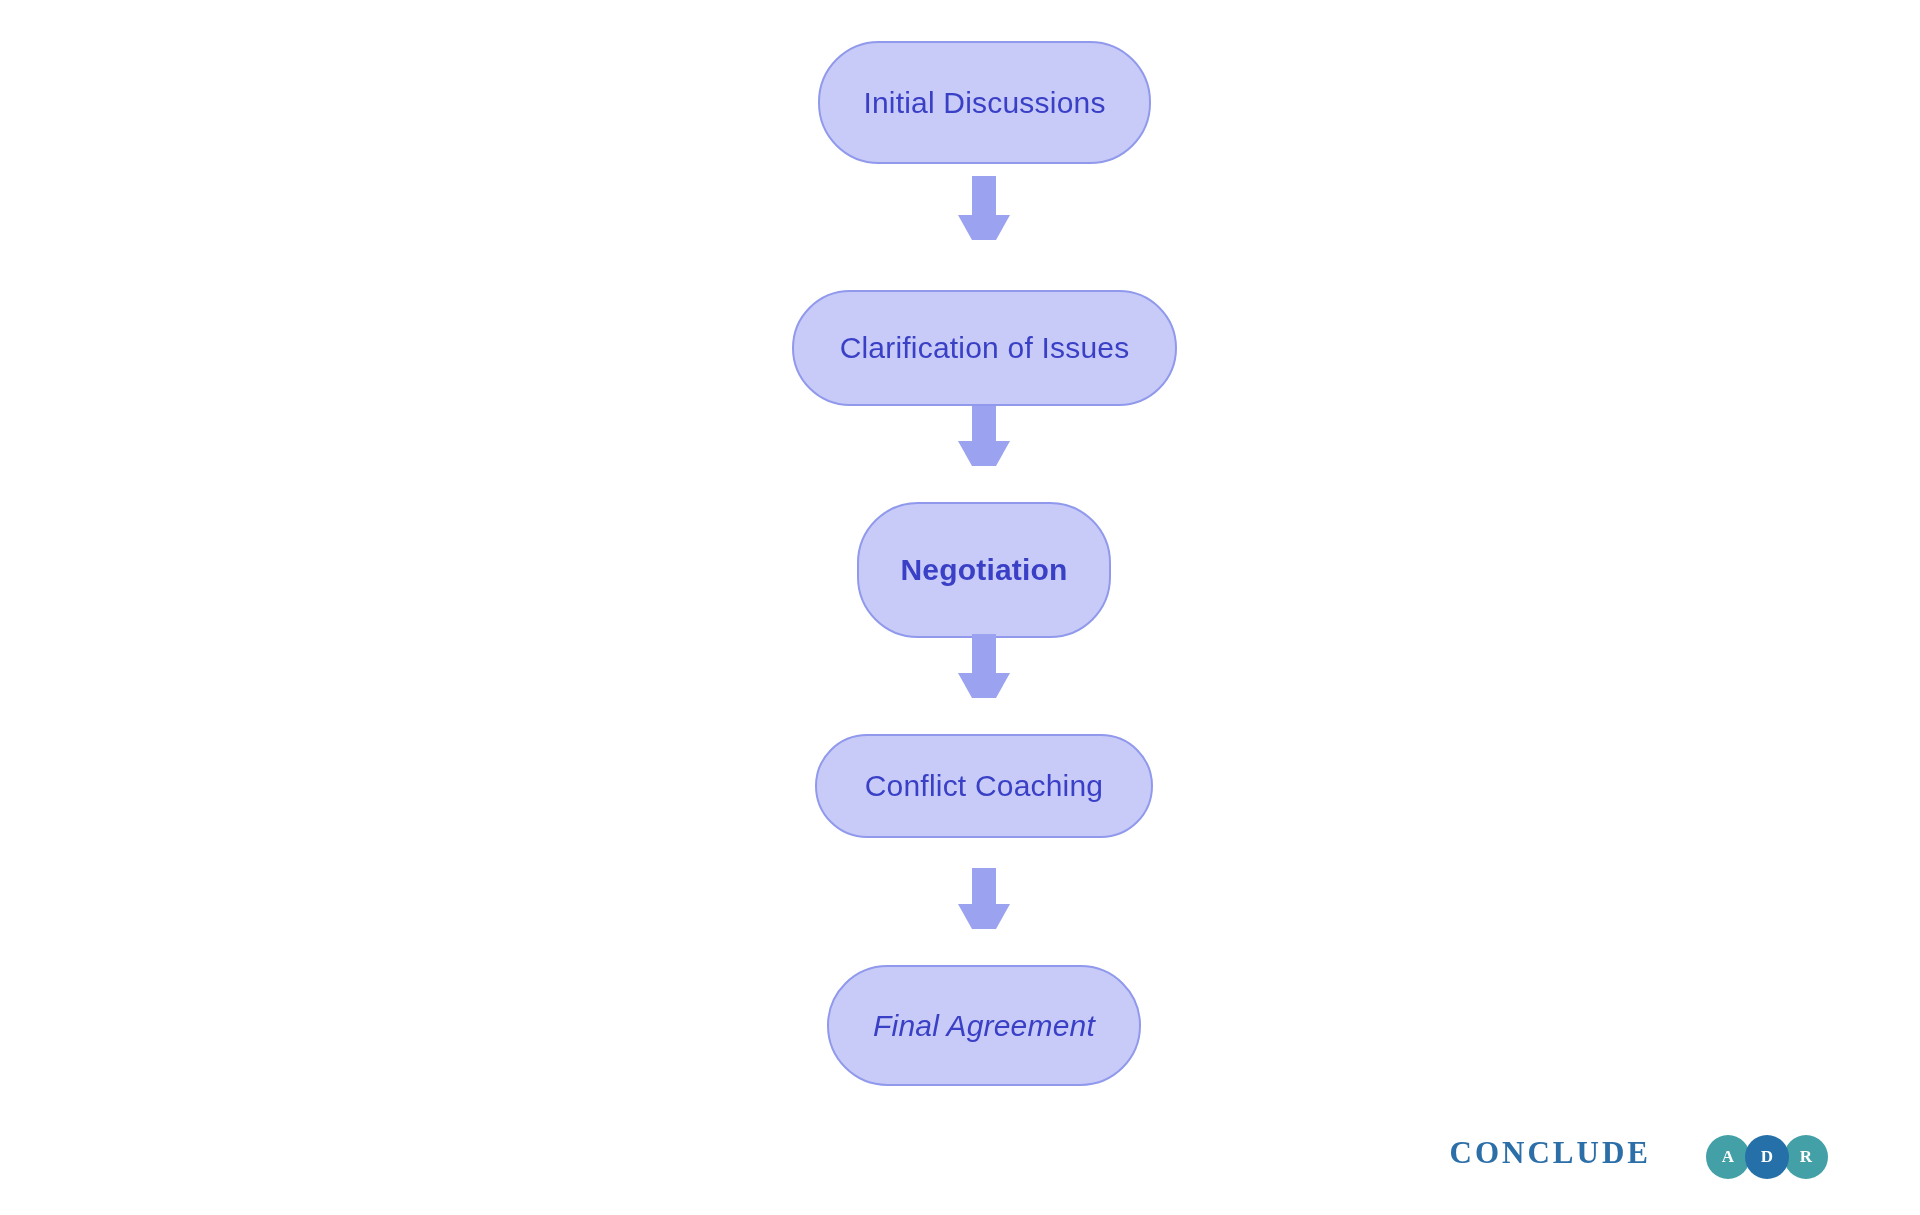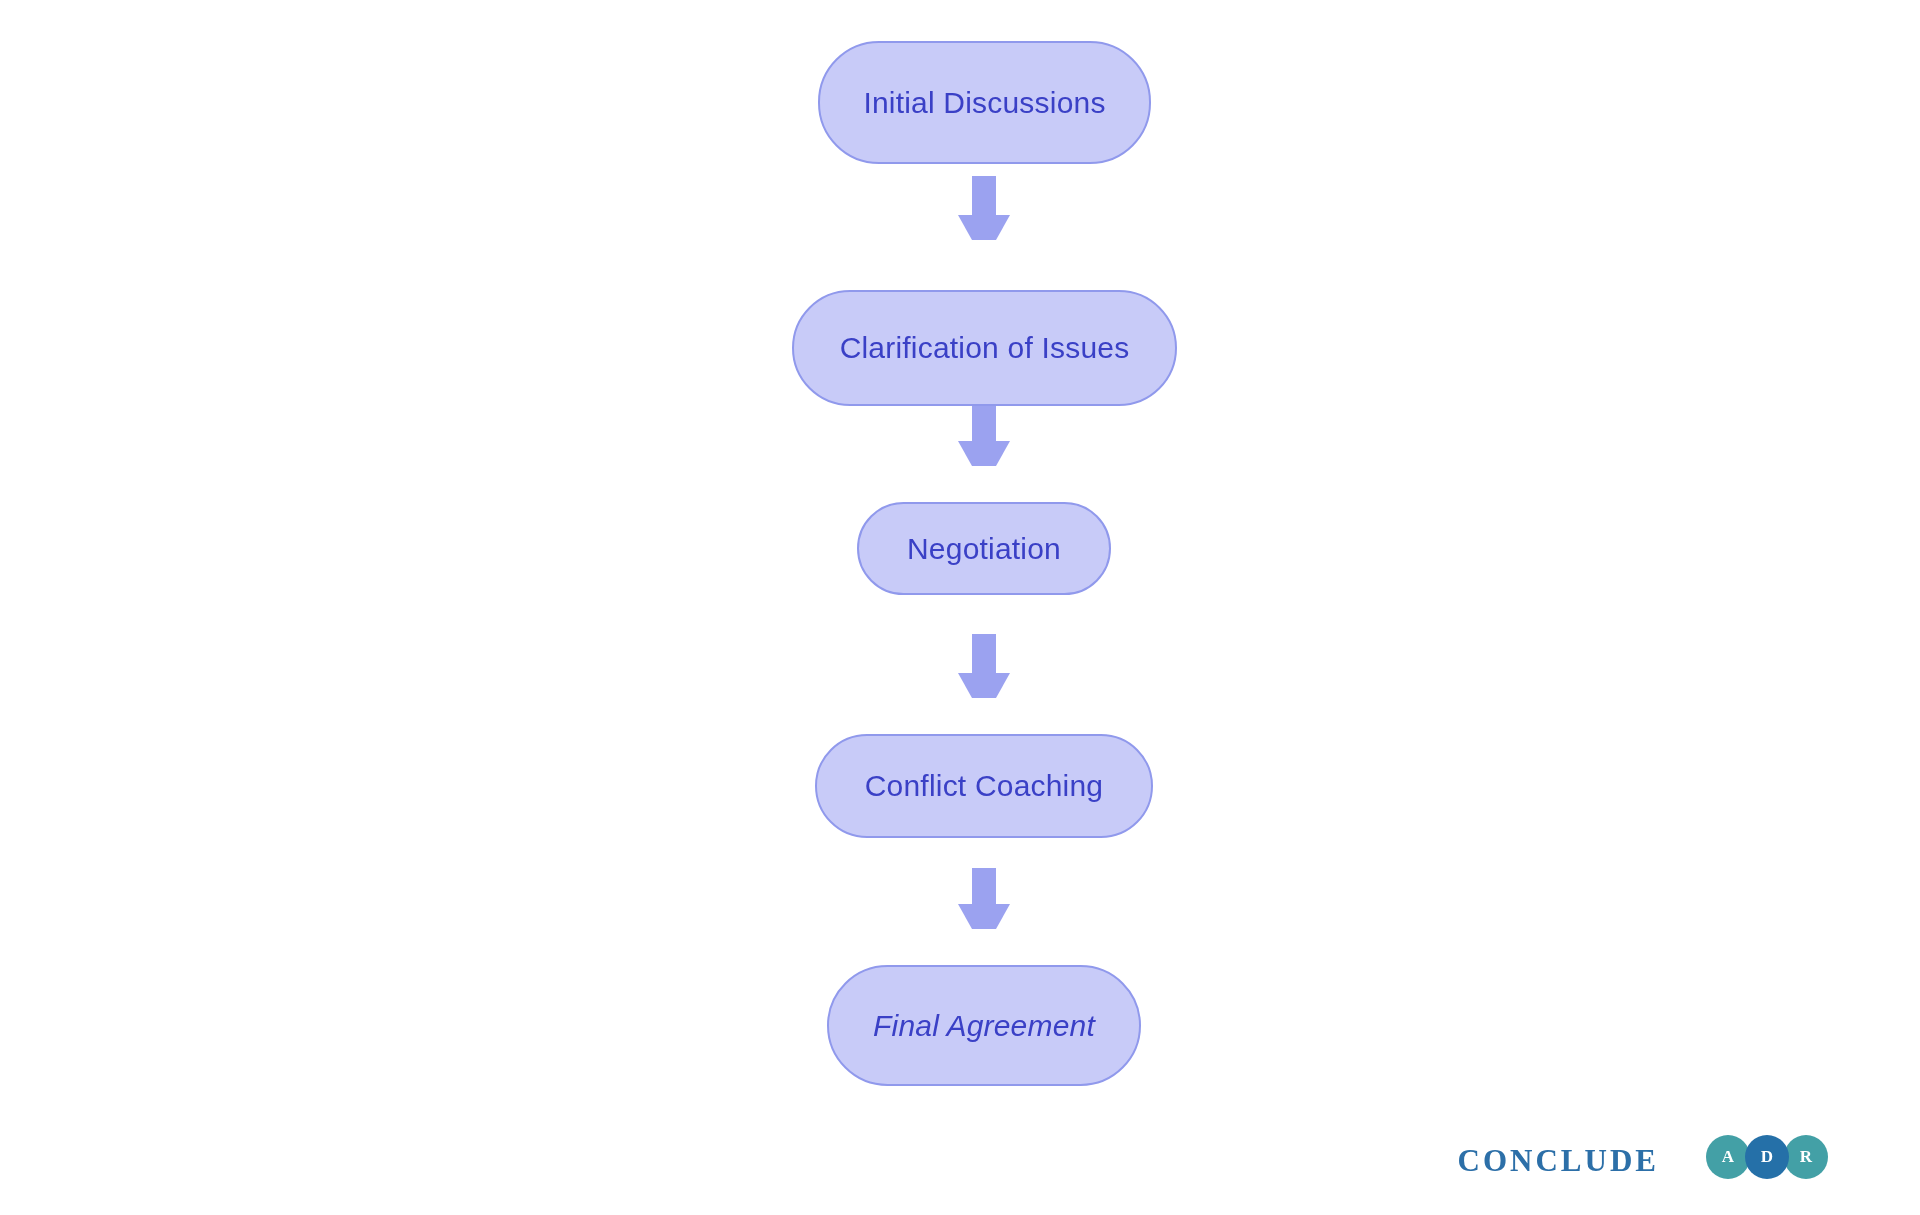--- a/index.html
+++ b/index.html
@@ -58,22 +58,22 @@
     height: 0;
     border-left: 14px solid transparent;
     border-right: 14px solid transparent;
     border-top: 25px solid var(--arrow);
   }
   .logo {
     position: absolute;
     right: 92px;
     bottom: 36px;
     display: flex;
-    align-items: flex-end;
-    gap: 23px;
+    align-items: flex-start;
+    gap: 31px;
     margin-left: 37px;
   }
   .logo .wordmark {
     font-family: "Liberation Serif", serif;
     font-weight: bold;
     font-size: 31px;
     letter-spacing: 3px;
     color: var(--logo-wordmark);
   }
   .logo .badges {
@@ -112,21 +112,21 @@
 
   <div class="flow-node" style="left:768px; top:250px; width:385px; height:116px;margin-top:16px;">
     <span>Clarification of Issues</span>
   </div>
 
   <div class="flow-arrow" style="left:946px; top:370px; height:108px;">
     <div class="shaft"></div>
     <div class="head"></div>
   </div>
 
-  <div class="flow-node" style="left:833px; top:478px; width:254px; height:93px;">
+  <div class="flow-node" style="left:833px; top:478px; width:254px; height:136px;font-weight:bold;">
     <span>Negotiation</span>
   </div>
 
   <div class="flow-arrow" style="left:946px; top:598px; height:112px;">
     <div class="shaft"></div>
     <div class="head"></div>
   </div>
 
   <div class="flow-node" style="left:791px; top:710px; width:338px; height:104px;">
     <span>Conflict Coaching</span>

